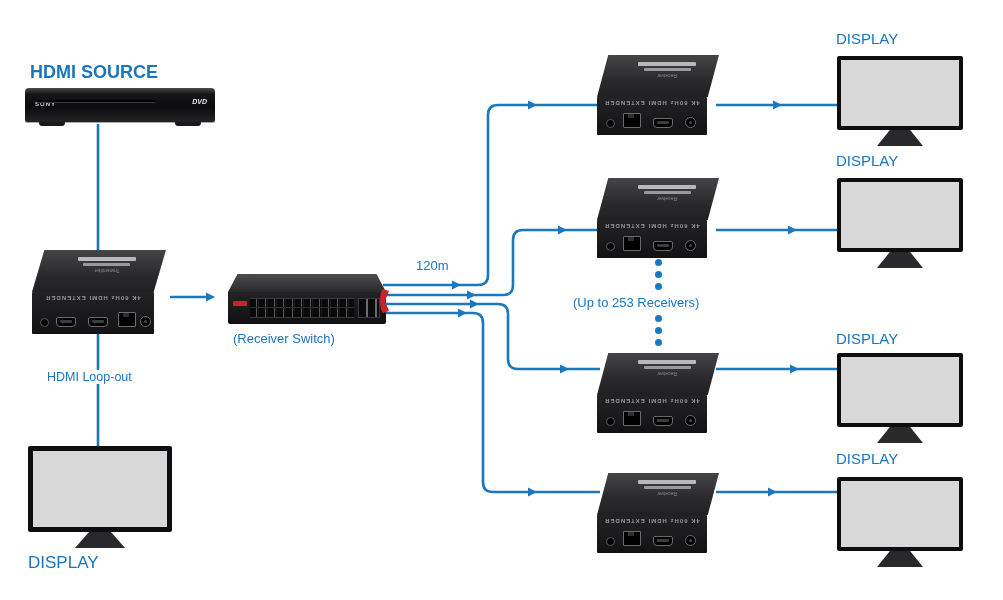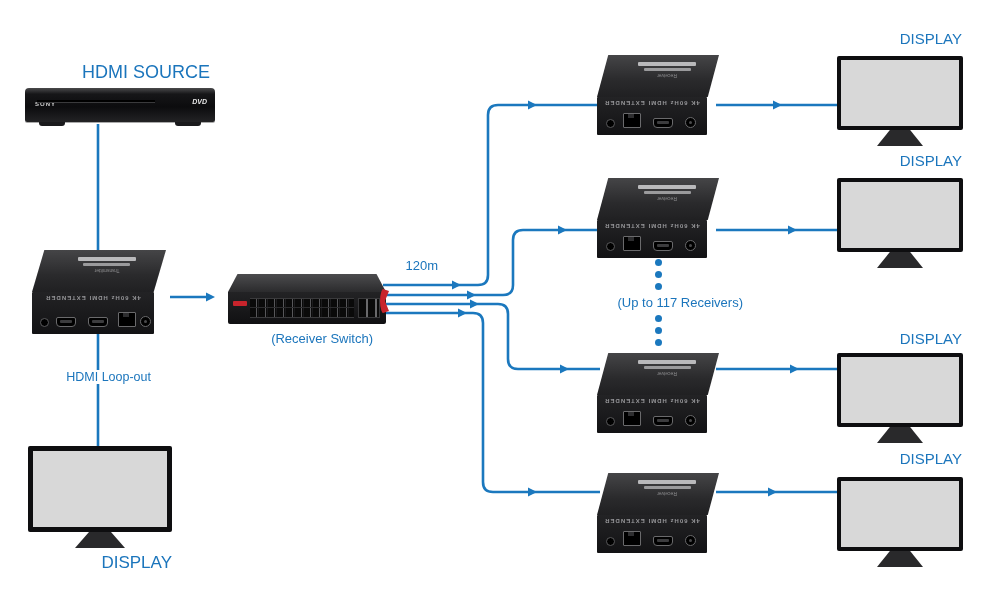--- a/index.html
+++ b/index.html
@@ -1,20 +1,20 @@
 <!DOCTYPE html>
 <html style="--wire-blue: #1b78be; --label-blue: #1b75bc; --switch-red: #c8242c; --screen-gray: #d8d8d8;"><head>
 <meta charset="utf-8">
 <style>
   html,body{margin:0;padding:0;background:#ffffff;}
   .canvas{
     position:relative;width:1003px;height:600px;background:#ffffff;overflow:hidden;
     font-family:"Liberation Sans",sans-serif;
   }
-  .lbl{position:absolute;color:var(--label-blue,#1b75bc);text-align:right;white-space:nowrap;}
+  .lbl{position:absolute;color:var(--label-blue,#1b75bc);text-align:left;white-space:nowrap;}
   .lbl-lg{font-size:18px;}
   .lbl-md{font-size:15px;}
   .lbl-sm{font-size:13px;}
   svg.wires{position:absolute;left:0;top:0;}
   .wire{stroke:var(--wire-blue,#1b78be);stroke-width:2.6;fill:none;}
   .ah{fill:var(--wire-blue,#1b78be);stroke:none;}
   .dot{position:absolute;width:7px;height:7px;border-radius:50%;background:var(--wire-blue,#1b78be);}
 
   
   .dvd{position:absolute;left:25px;top:88px;width:190px;height:34px;
@@ -106,21 +106,21 @@
     <path class="wire" d="M716,105 H838"></path>
     <path class="wire" d="M716,230 H838"></path>
     <path class="wire" d="M716,369 H838"></path>
     <path class="wire" d="M716,492 H838"></path>
     <path class="ah" d="M773,100.5 L782,105 L773,109.5 Z"></path>
     <path class="ah" d="M788,225.5 L797,230 L788,234.5 Z"></path>
     <path class="ah" d="M790,364.5 L799,369 L790,373.5 Z"></path>
     <path class="ah" d="M768,487.5 L777,492 L768,496.5 Z"></path>
   </svg>
 
-  <div class="lbl lbl-lg" style="left:30px;top:62px;width:180px;">HDMI SOURCE</div>
+  <div class="lbl lbl-lg" style="left:30px;top:62px;width:180px;font-weight:bold;">HDMI SOURCE</div>
   <div class="dvd">
     <span class="sony">SONY</span>
     <div class="tray"></div>
     <span class="dvdlogo">DVD</span>
     <div class="foot f1"></div>
     <div class="foot f2"></div>
   </div>
 
   <div class="extender" style="left:32px;top:250px;width:134px;height:84px;">
     <div class="ext-top">
@@ -148,26 +148,26 @@
     <div class="sw-top"></div>
     <div class="sw-front">
       <div class="sw-logo"></div>
       <div class="sw-ports"></div>
       <div class="sw-uplink"></div>
     </div>
     <div class="sw-red"></div>
   </div>
   <div class="lbl lbl-sm" style="left:233px;top:331px;width:140px;">(Receiver Switch)</div>
 
-  <div class="lbl lbl-sm" style="left:383px;top:258px;width:55px;">120m</div>
+  <div class="lbl lbl-sm" style="left:416px;top:258px;width:55px;">120m</div>
 
   <div class="dot" style="left:655px;top:259px;"></div>
   <div class="dot" style="left:655px;top:271px;"></div>
   <div class="dot" style="left:655px;top:283px;"></div>
-  <div class="lbl lbl-sm" style="left:573px;top:295px;width:170px;">(Up to 117 Receivers)</div>
+  <div class="lbl lbl-sm" style="left:573px;top:295px;width:170px;">(Up to 253 Receivers)</div>
   <div class="dot" style="left:655px;top:315px;"></div>
   <div class="dot" style="left:655px;top:327px;"></div>
   <div class="dot" style="left:655px;top:339px;"></div>
 
   <div class="extender" style="left:597px;top:55px;width:122px;height:80px;">
     <div class="ext-top">
       <div class="sticker">
         <div class="bar"></div>
         <div class="bar bar2"></div>
         <div class="sticker-text">Receiver</div>

